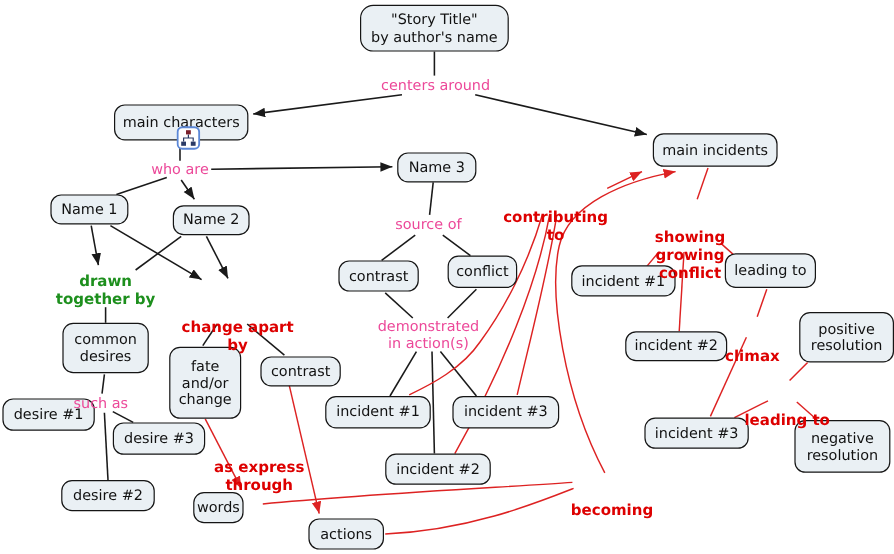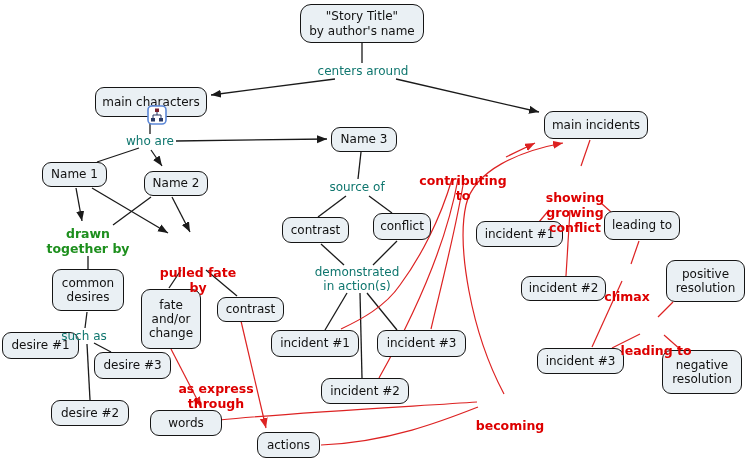--- a/index.html
+++ b/index.html
@@ -10,21 +10,21 @@
   #wires{position:absolute;left:0;top:0;}
   .box{
     position:absolute;box-sizing:border-box;
     background:#eaf0f4;border:1.4px solid #151515;border-radius:9px;
     display:flex;align-items:center;justify-content:center;
     text-align:center;font-size:12px;line-height:1.18;color:#111;
     white-space:pre-line;padding:1px 4px;
   }
   .lbl{
     position:absolute;transform:translate(-50%,-50%);
-    text-align:center;font-size:12px;line-height:1.2;color:#0f766e;white-space:pre-line;
+    text-align:center;font-size:12px;line-height:1.2;color:#ec4899;white-space:pre-line;
   }
   .lbl.red{color:#dd0000;font-weight:bold;font-size:12.5px;line-height:1.2;margin-top:24px;}
   .lbl.green{color:#1d8f1d;font-weight:bold;font-size:12.5px;line-height:1.2;text-align:center;}
   .submap{position:absolute;left:147px;top:105px;width:20px;height:20px;}
 </style>
 </head>
 <body>
 
 <div id="canvas">
 
@@ -97,21 +97,21 @@
   <div class="box" style="left:331px;top:127px;width:66px;height:25px">Name 3</div>
   <div class="box" style="left:52px;top:269px;width:72px;height:42px">common
 desires</div>
   <div class="box" style="left:141px;top:289px;width:60px;height:60px">fate
 and/or
 change</div>
   <div class="box" style="left:217px;top:297px;width:67px;height:25px">contrast</div>
   <div class="box" style="left:2px;top:332px;width:77px;height:27px">desire #1</div>
   <div class="box" style="left:94px;top:352px;width:77px;height:27px">desire #3</div>
   <div class="box" style="left:51px;top:400px;width:78px;height:26px">desire #2</div>
-  <div class="box" style="left:150px;top:410px;width:72px;height:26px">words</div>
+  <div class="box" style="left:161px;top:410px;width:42px;height:26px">words</div>
   <div class="box" style="left:257px;top:432px;width:63px;height:26px">actions</div>
   <div class="box" style="left:282px;top:217px;width:67px;height:26px">contrast</div>
   <div class="box" style="left:373px;top:213px;width:58px;height:27px">conflict</div>
   <div class="box" style="left:271px;top:330px;width:88px;height:27px">incident #1</div>
   <div class="box" style="left:377px;top:330px;width:89px;height:27px">incident #3</div>
   <div class="box" style="left:321px;top:378px;width:88px;height:26px">incident #2</div>
   <div class="box" style="left:544px;top:111px;width:104px;height:28px">main incidents</div>
   <div class="box" style="left:476px;top:221px;width:87px;height:26px">incident #1</div>
   <div class="box" style="left:604px;top:211px;width:76px;height:29px">leading to</div>
   <div class="box" style="left:521px;top:276px;width:85px;height:25px">incident #2</div>
@@ -122,21 +122,21 @@
 resolution</div>
 
   <div class="lbl" style="left:363px;top:71px">centers around</div>
   <div class="lbl" style="left:150px;top:141px">who are</div>
   <div class="lbl" style="left:357px;top:187px">source of</div>
   <div class="lbl" style="left:357px;top:279px">demonstrated
 in action(s)</div>
   <div class="lbl" style="left:84px;top:336px">such as</div>
   <div class="lbl green" style="left:88px;top:241px">drawn
 together by</div>
-  <div class="lbl red" style="left:198px;top:256px">pulled fate
+  <div class="lbl red" style="left:198px;top:256px">change apart
 by</div>
   <div class="lbl red" style="left:216px;top:372px">as express
 through</div>
   <div class="lbl red" style="left:463px;top:164px">contributing
 to</div>
   <div class="lbl red" style="left:575px;top:188px">showing
 growing
 conflict</div>
   <div class="lbl red" style="left:627px;top:272px">climax</div>
   <div class="lbl red" style="left:656px;top:326px">leading to</div>

